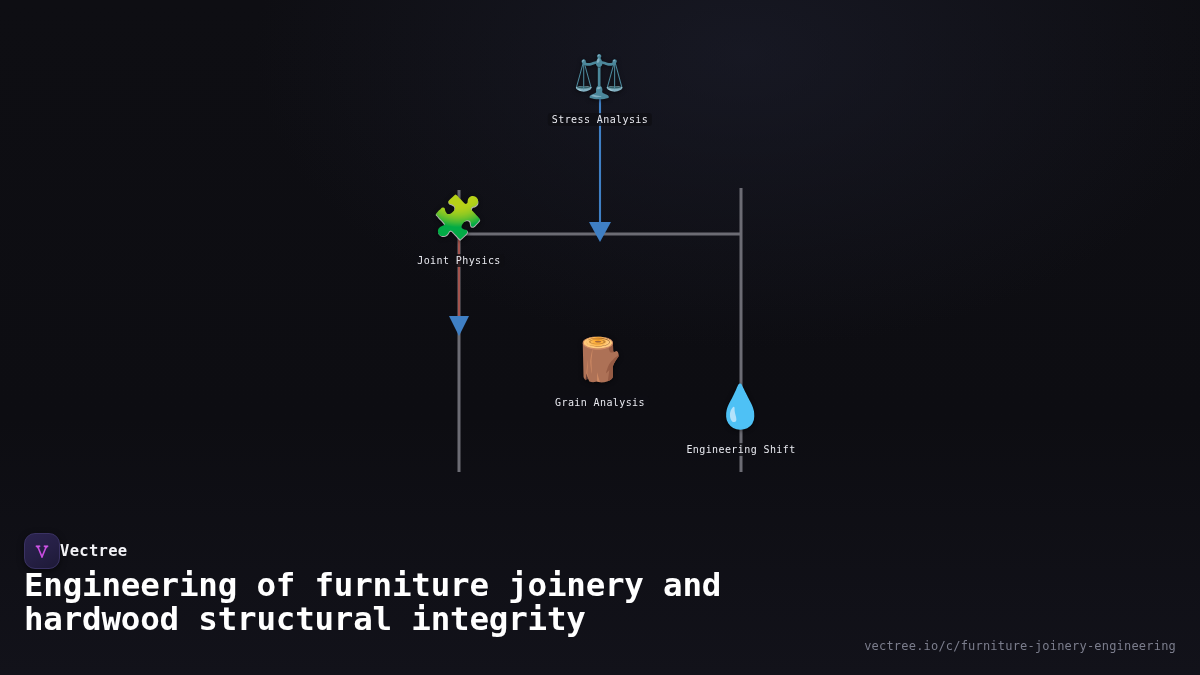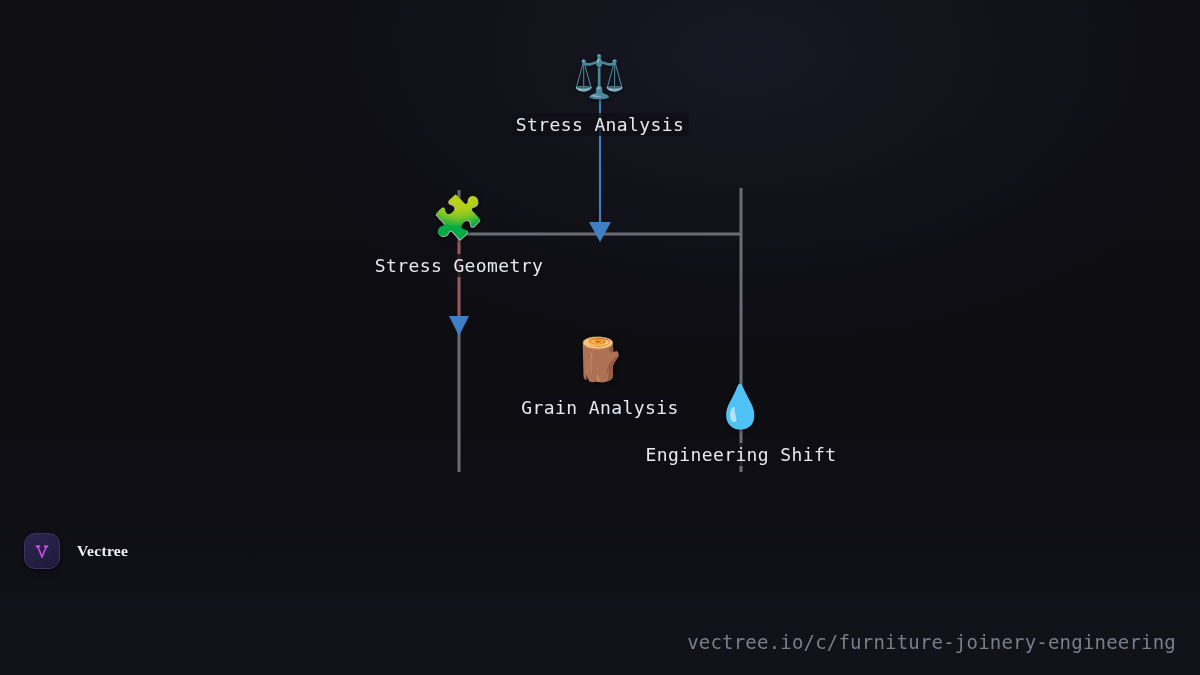--- a/index.html
+++ b/index.html
@@ -46,21 +46,21 @@
   .node-icon {
     font-size: 42px;
     line-height: 44px;
     height: 46px;
     display: block;
     filter: drop-shadow(0 1px 2px rgba(0,0,0,0.55));
   }
   .node-label {
     display: inline-block;
     margin-top: 12px;
-    font-size: 18px;
+    font-size: 10px;
     letter-spacing: 0.4px;
     color: #e9eaf0;
     background: rgba(14,14,19,0.78);
     border-radius: 3px;
     padding: 1px 4px;
     font-family: "DejaVu Sans Mono", "Liberation Mono", monospace;
   }
 
   
   #footer {
@@ -69,22 +69,21 @@
     bottom: 0;
     width: 1200px;
     height: 155px;
   }
   #brand {
     position: absolute;
     left: 24px;
     top: 13px;
     display: flex;
     align-items: center;
-    gap: 17px;
-    font-family: Liberation Serif, serif;
+    gap: 0;
   }
   #logo-badge {
     width: 34px;
     height: 34px;
     border-radius: 11px;
     background: linear-gradient(150deg, #2c2450 0%, #251f44 55%, #1d1936 100%);
     border: 1px solid #3a3263;
     display: flex;
     align-items: center;
     justify-content: center;
@@ -104,21 +103,21 @@
     font-size: 32.5px;
     font-weight: bold;
     line-height: 34px;
     color: #ffffff;
     letter-spacing: -0.2px;
   }
   #url {
     position: absolute;
     right: 24px;
     bottom: 22px;
-    font-size: 19px;
+    font-size: 12px;
     color: #7b7d8c;
     letter-spacing: 0.2px;
   }
 </style>
 </head>
 <body>
 
 <div id="stage">
 
   <div id="graph">
@@ -147,21 +146,21 @@
       </g>
     </svg>
 
     <div class="node" style="left:600px; top:55px;">
       <span class="node-icon">⚖️</span>
       <span class="node-label">Stress Analysis</span>
     </div>
 
     <div class="node" style="left:459px; top:196px;">
       <span class="node-icon">🧩</span>
-      <span class="node-label">Stress Geometry</span>
+      <span class="node-label">Joint Physics</span>
     </div>
 
     <div class="node" style="left:600px; top:338px;">
       <span class="node-icon">🪵</span>
       <span class="node-label">Grain Analysis</span>
     </div>
 
     <div class="node" style="left:741px; top:385px;">
       <span class="node-icon">💧</span>
       <span class="node-label">Engineering Shift</span>
@@ -180,18 +179,19 @@
             <path d="M5.2 6.2 L7.2 7.8 L9.2 6.2"></path>
             <path d="M14.8 6.2 L16.8 7.8 L18.8 6.2"></path>
           </g>
           <circle cx="7.2" cy="6.0" r="1.05" fill="#d96bf0"></circle>
           <circle cx="16.8" cy="6.0" r="1.05" fill="#d96bf0"></circle>
         </svg>
       </div>
       <span id="brand-name">Vectree</span>
     </div>
 
+    <div id="title">Engineering of furniture joinery and hardwood structural integrity</div>
 
     <div id="url">vectree.io/c/furniture-joinery-engineering</div>
 
   </div>
 
 </div>
 
 </body></html>

